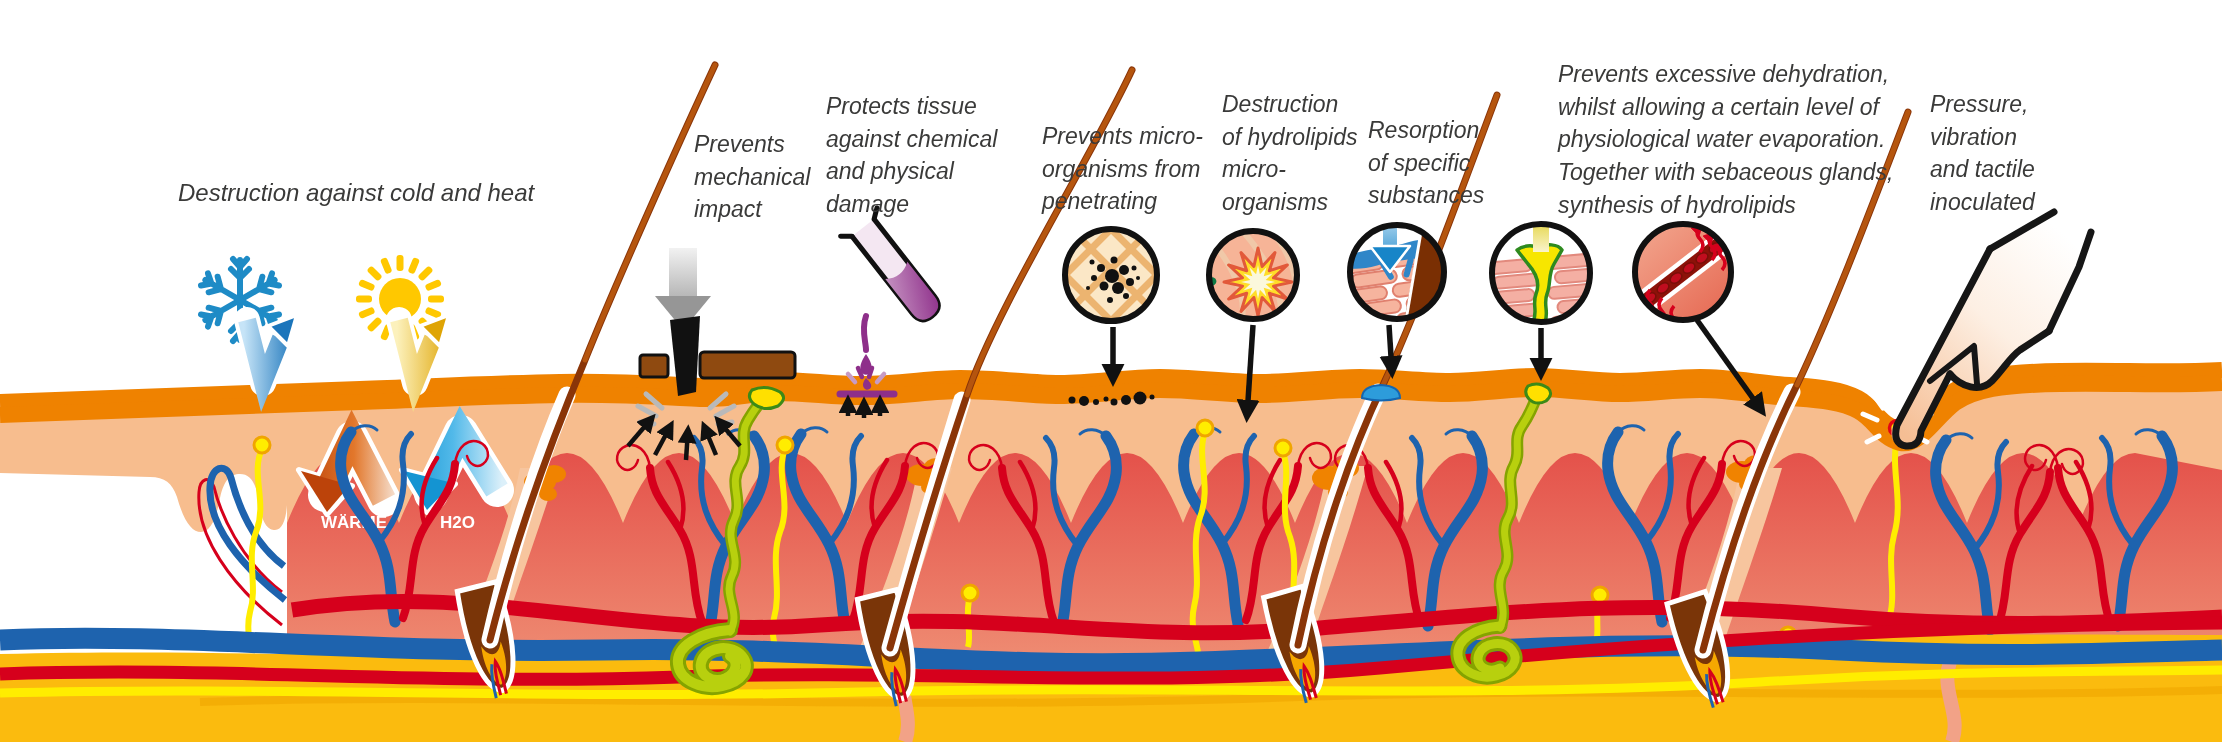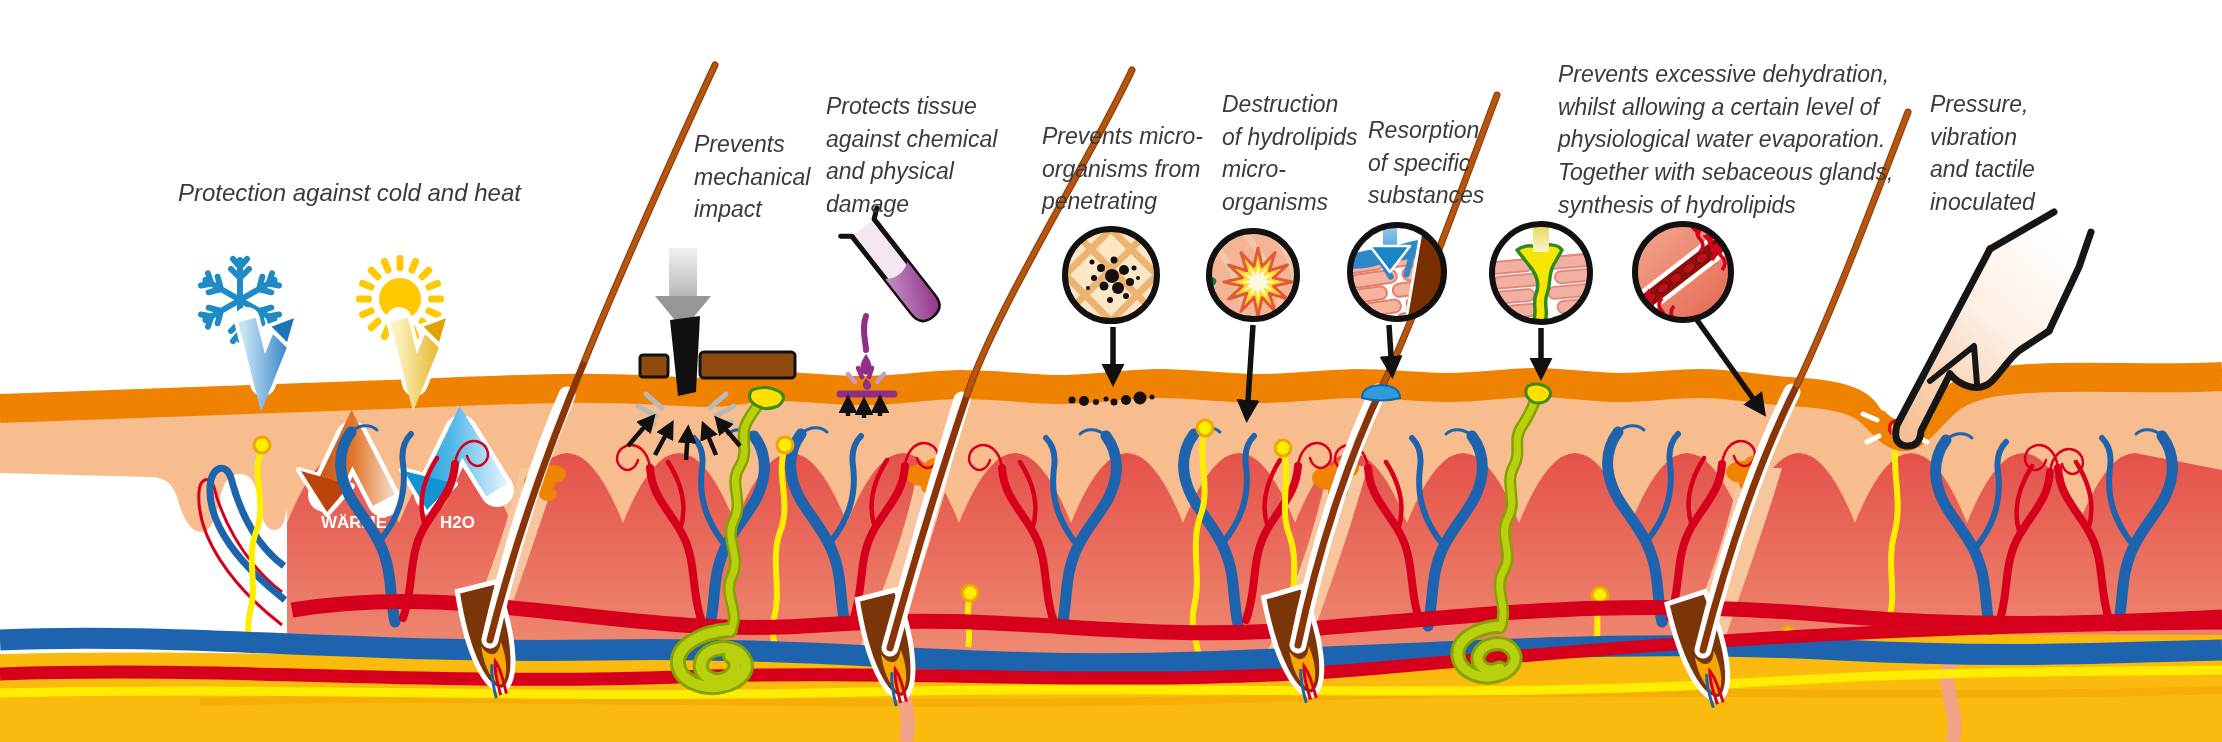--- a/index.html
+++ b/index.html
@@ -522,21 +522,21 @@
   <g fill="none" stroke="#161616" stroke-width="7" stroke-linecap="round" stroke-linejoin="round">
     <path d="M1990,249 L1897,425 Q1892,444 1906,446 Q1920,447 1921,431 L1950,374"></path>
     <path d="M1950,374 C1961,387 1980,393 1992,381 C2003,370 2010,357 2020,350 L2049,331"></path>
     <path d="M2049,331 L2079,267 L2091,232"></path>
     <path d="M1990,249 L2054,212"></path>
     <path d="M1930,381 L1974,346 L1977,384" stroke-width="6"></path>
   </g>
 </g>
 </svg>
 
-<div class="cap cap1" style="left:178px;top:176px;">Protection against cold and heat</div>
+<div class="cap cap1" style="left:178px;top:176px;">Destruction against cold and heat</div>
 <div class="cap" style="left:694px;top:118px;margin-top:10px;">Prevents
 mechanical
 impact</div>
 <div class="cap" style="left:826px;top:90px;">Protects tissue
 against chemical
 and physical
 damage</div>
 <div class="cap" style="left:1042px;top:120px;">Prevents micro-
 organisms from
 penetrating</div>

